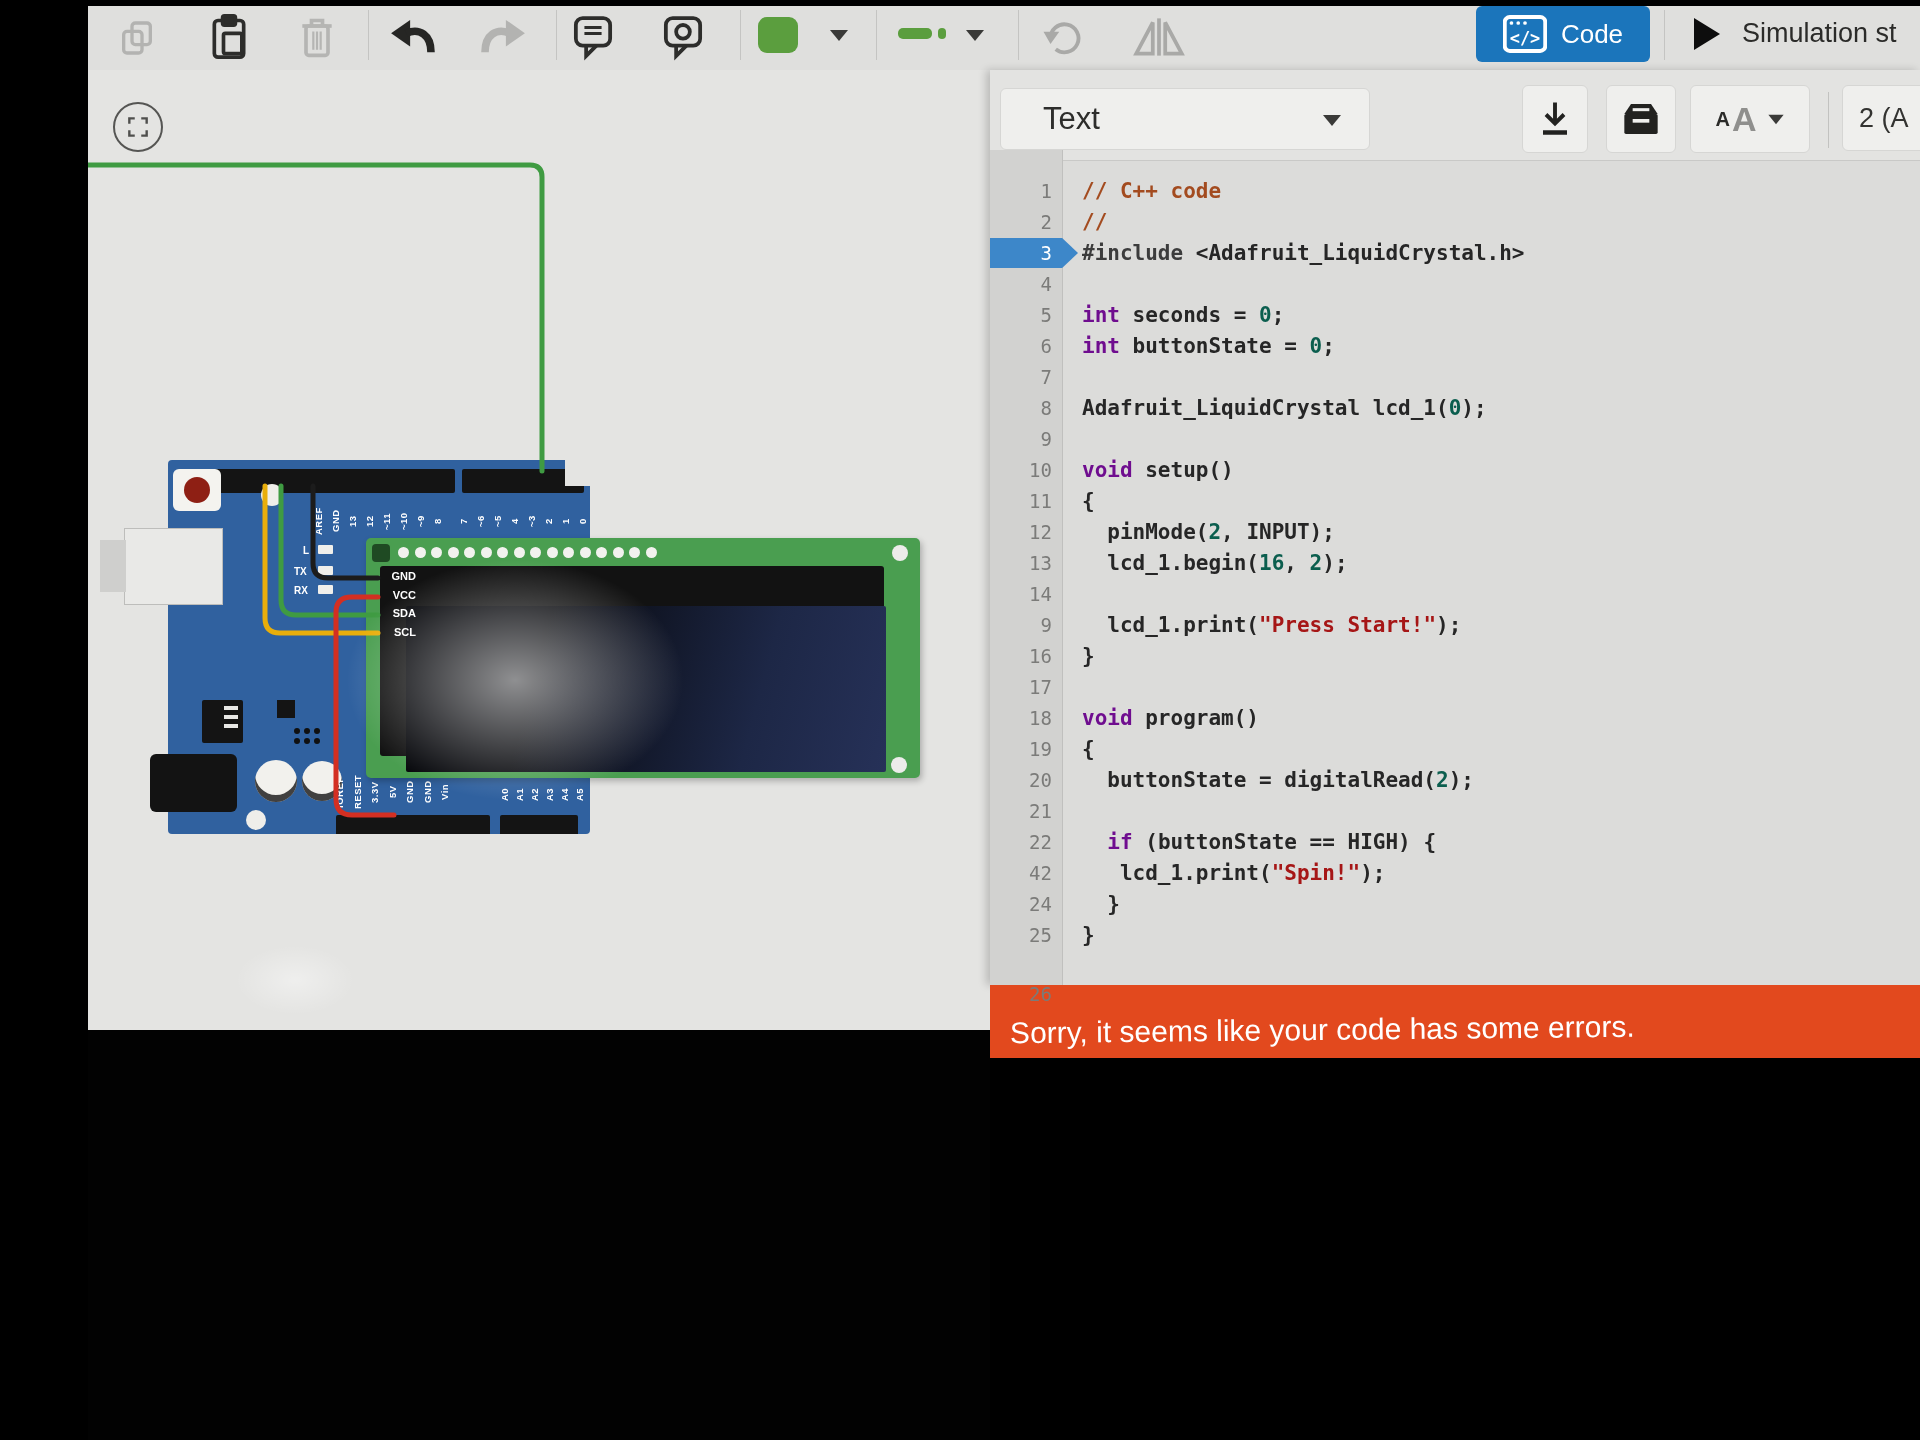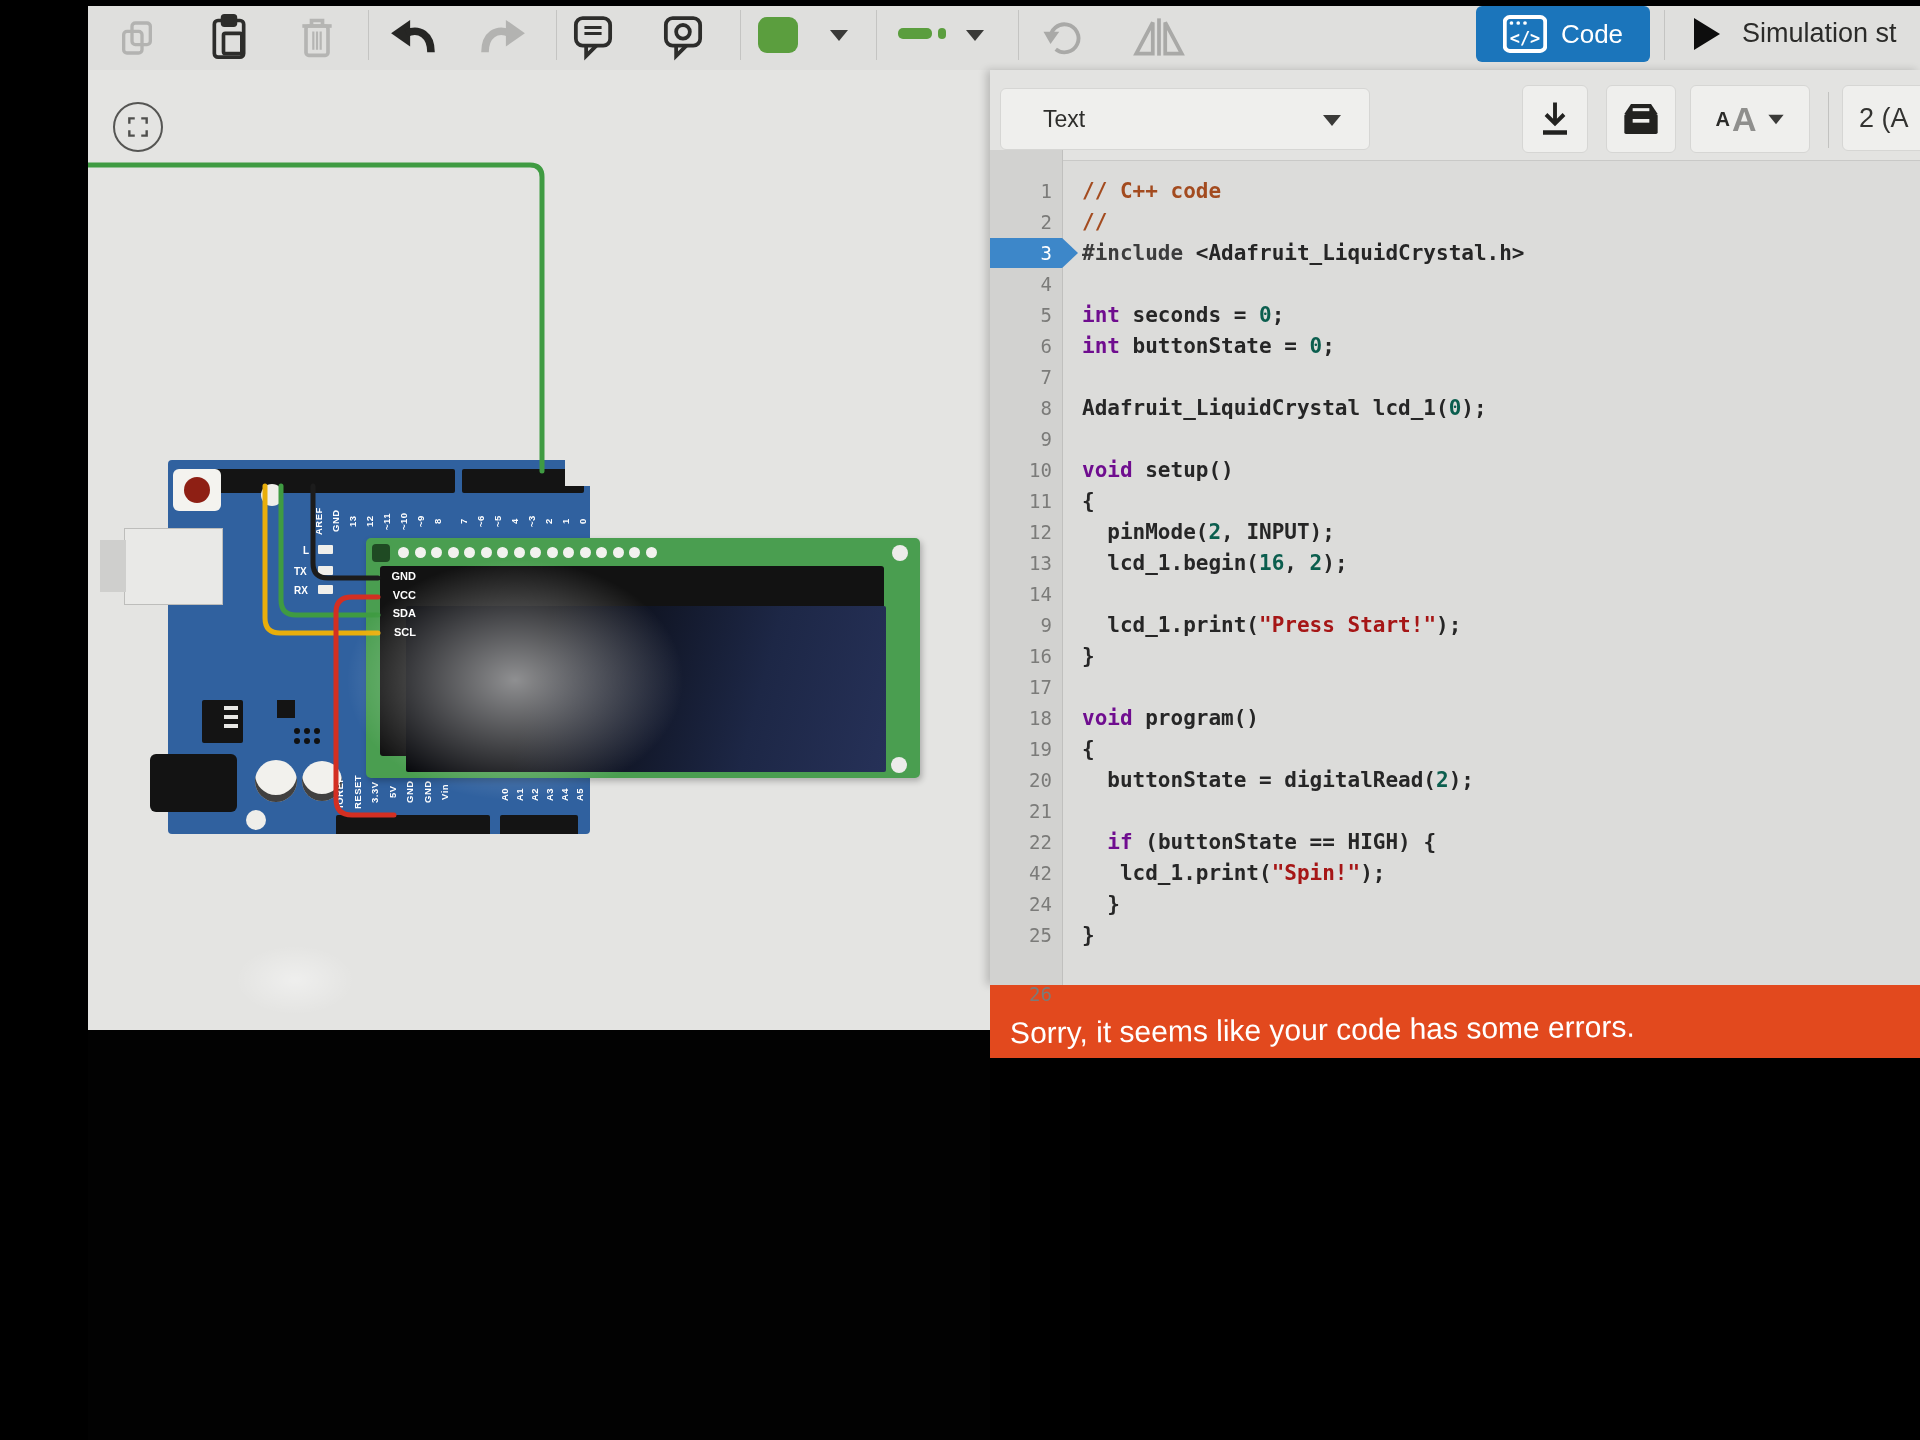--- a/index.html
+++ b/index.html
@@ -26,21 +26,21 @@
   #color-swatch{width:40px;height:36px;border-radius:9px;background:#5b9e3e;}
   .wire-pill{border-radius:5px;background:#5b9e3e;}
   #code-button{background:#1b75bb;border-radius:6px;display:flex;align-items:center;justify-content:center;gap:14px;cursor:pointer;}
   #code-button .lbl{color:#fff;font-size:26px;}
   #sim-label{font-size:27px;color:#2b2b29;white-space:nowrap;}
   #play-icon{width:0;height:0;border-top:16px solid transparent;border-bottom:16px solid transparent;border-left:26px solid #0d0d0d;}
 
   
   .hbtn{background:#efefed;border:1px solid #d6d6d4;border-radius:6px;display:flex;align-items:center;justify-content:center;}
   #mode-select{left:10px;top:18px;width:370px;height:62px;justify-content:flex-start;padding-left:42px;box-sizing:border-box;}
-  #mode-select .lbl{font-size:23px;color:#2d2d2b;}
+  #mode-select .lbl{font-size:31px;color:#2d2d2b;}
   #mode-caret{right:28px;top:26px;position:absolute;}
   #font-btn .a1{font-size:20px;color:#2b2b29;font-weight:bold;}
   #font-btn .a2{font-size:34px;color:#8f8f8d;font-weight:bold;margin-left:2px;}
   #comp-label{font-size:27px;color:#333331;white-space:nowrap;}
 
   
   #gutter{left:990px;top:150px;width:72px;height:835px;background:#d2d2d0;border-right:1px solid #c0c0be;}
   .lnum{position:absolute;left:990px;width:62px;height:31px;line-height:31px;text-align:right;
         font-family:"DejaVu Sans Mono",monospace;font-size:19px;color:#7b7b79;z-index:5;}
   .lnum.active{color:#fff;}

